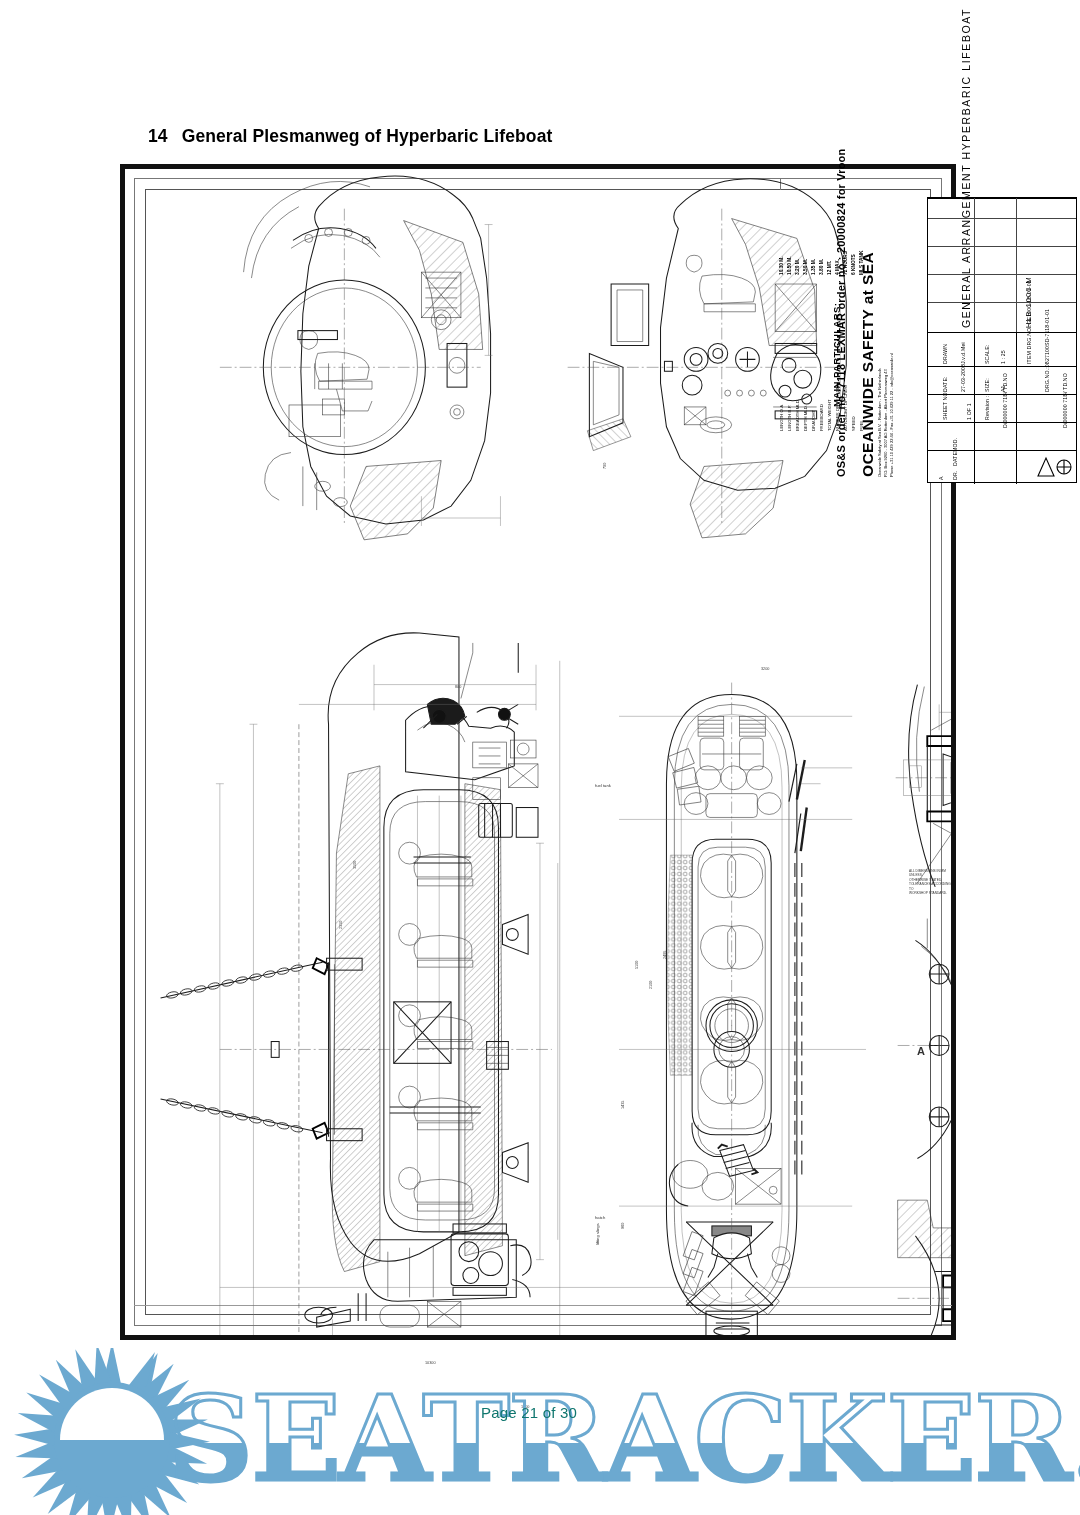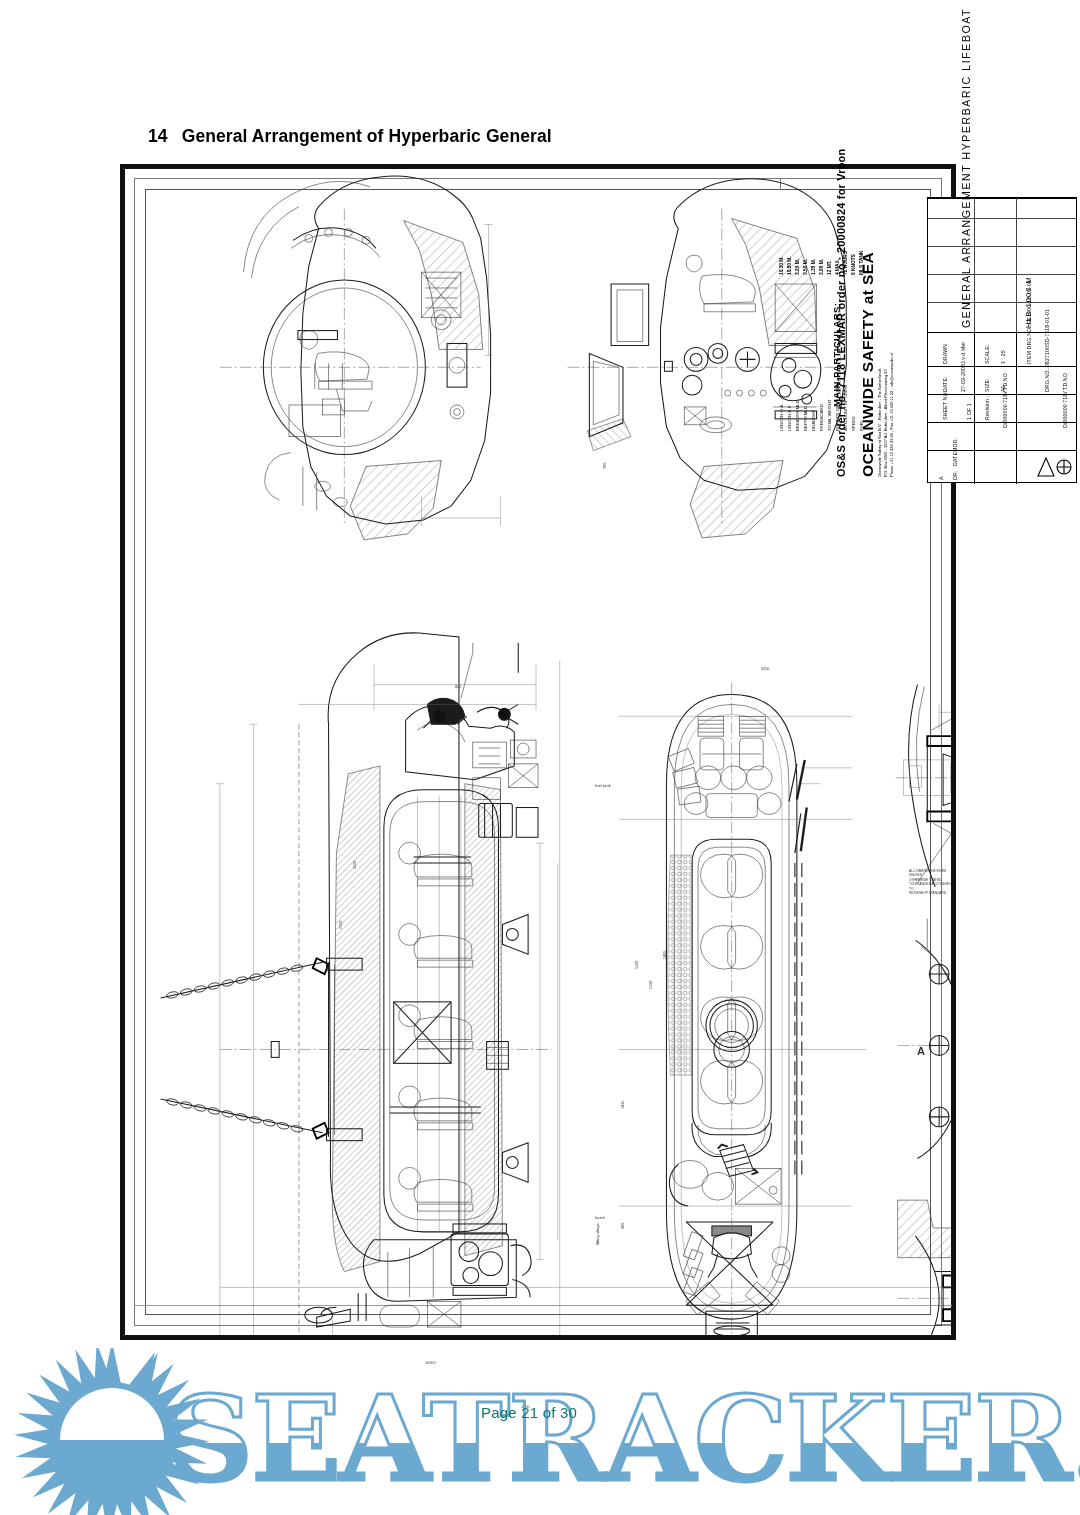--- a/index.html
+++ b/index.html
@@ -130,21 +130,21 @@
   #page-number {
     position: absolute; left: 481px; top: 1404px;
     font-size: 15px; color: #0f766e; letter-spacing: .2px;
     white-space: nowrap;
   }
 </style>
 </head>
 <body>
 
 <div id="doc-heading">
-  <span class="num">14</span><span>General Arrangement of Hyperbaric General</span>
+  <span class="num">14</span><span>General Plesmanweg of Hyperbaric Lifeboat</span>
 </div>
 
 <div id="drawing-sheet">
 
   <div id="frame-outer"></div>
   <div id="frame-inner"></div>
   <div id="frame-tick-v"></div>
   <div id="frame-tick-h"></div>
 
   <div class="plate">

